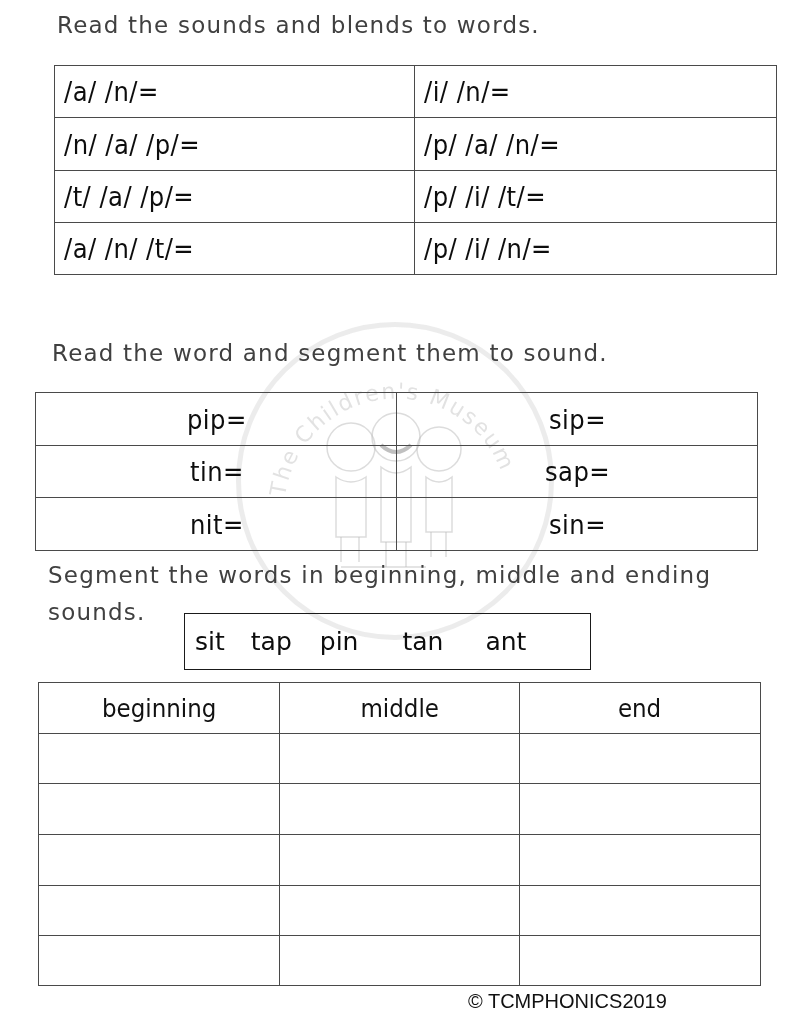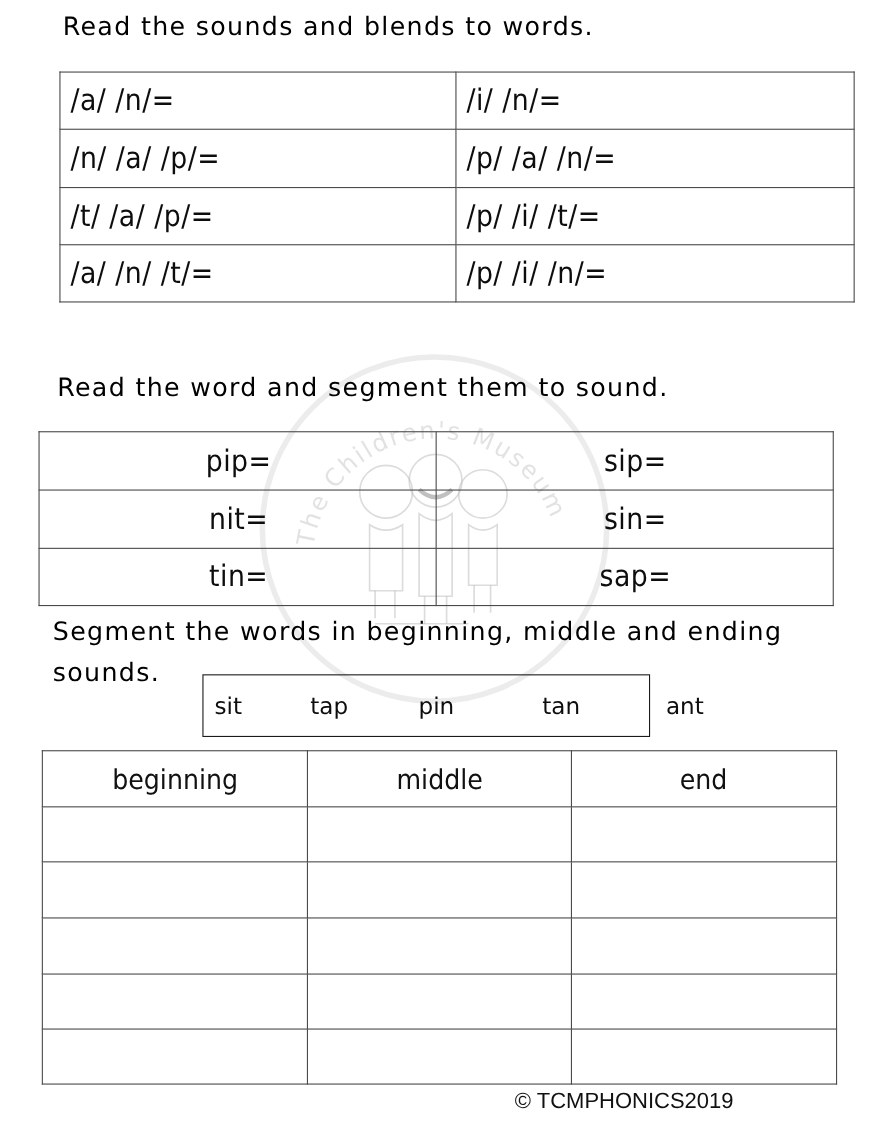--- a/index.html
+++ b/index.html
@@ -2,40 +2,40 @@
 <html><head>
 <meta charset="utf-8">
 <style>
   html, body { margin: 0; padding: 0; background: #ffffff; }
   body {
     width: 791px; height: 1024px; position: relative; overflow: hidden;
     font-family: "DejaVu Sans", sans-serif; color: #111;
   }
   .abs { position: absolute; }
   .heading {
-    font-size: 23px; letter-spacing: 1.2px; color: #000000; white-space: nowrap;
+    font-size: 23px; letter-spacing: 1.2px; color: #404040; white-space: nowrap;
     font-family: "DejaVu Sans", sans-serif; font-weight: normal;
   }
   table.grid {
     position: absolute; border-collapse: collapse; table-layout: fixed;
   }
   table.grid td {
     border: 1.5px solid #4a4a4a; padding: 0; vertical-align: middle;
   }
   .cell-text {
     font-family: "DejaVu Sans", sans-serif; font-size: 27px; color: #0d0d0d;
     padding-left: 10px; white-space: nowrap; letter-spacing: 0.5px;
     transform: scaleX(0.9); transform-origin: left center; display: inline-block;
   }
   .head-cell { text-align: center; font-size: 25px; transform: scaleX(0.92); transform-origin: center; display: inline-block; color:#111; }
   .wordbox {
     position: absolute; left: 184px; top: 613px; width: 407px; height: 57px;
     border: 1.5px solid #1a1a1a; box-sizing: border-box;
     display: flex; align-items: center; padding-left: 10px;
-    font-family: "DejaVu Sans", sans-serif; font-size: 21px; color: #0d0d0d; gap: 36px;
+    font-family: "DejaVu Sans", sans-serif; font-size: 25px; color: #0d0d0d;
   }
   .wordbox span { display: inline-block; }
   .copyright {
     position: absolute; left: 468px; top: 990px;
     font-family: "Liberation Sans", sans-serif; font-size: 20px; color: #111; white-space: nowrap;
   }
   .watermark {
     position: absolute; left: 236px; top: 322px; width: 318px; height: 318px;
     border-radius: 50%; border: 5px solid rgba(200,200,200,0.35); box-sizing: border-box;
     pointer-events: none;
@@ -99,27 +99,27 @@
 <table class="grid" style="left:35px; top:392px; width:722px;text-align:center;">
   <colgroup>
       <col style="width:361px">
       <col style="width:361px">
     </colgroup>
   <tbody>
       <tr style="height:53px">
     <td><span class="cell-text">pip=</span></td>
     <td><span class="cell-text">sip=</span></td>
   </tr>
+  <tr style="height:52px">
+    <td><span class="cell-text">tin=</span></td>
+    <td><span class="cell-text">sap=</span></td>
+  </tr>
   <tr style="height:53px">
     <td><span class="cell-text">nit=</span></td>
     <td><span class="cell-text">sin=</span></td>
-  </tr>
-  <tr style="height:52px">
-    <td><span class="cell-text">tin=</span></td>
-    <td><span class="cell-text">sap=</span></td>
   </tr>
 </tbody>
   </table>
 
 <div class="abs heading" style="left:48px; top:562px;">Segment the words in beginning, middle and ending</div>
 <div class="abs heading" style="left:48px; top:599px;">sounds.</div>
 
 <div class="wordbox">
   <span style="margin-right:26px">sit</span>
   <span style="margin-right:28px">tap</span>

